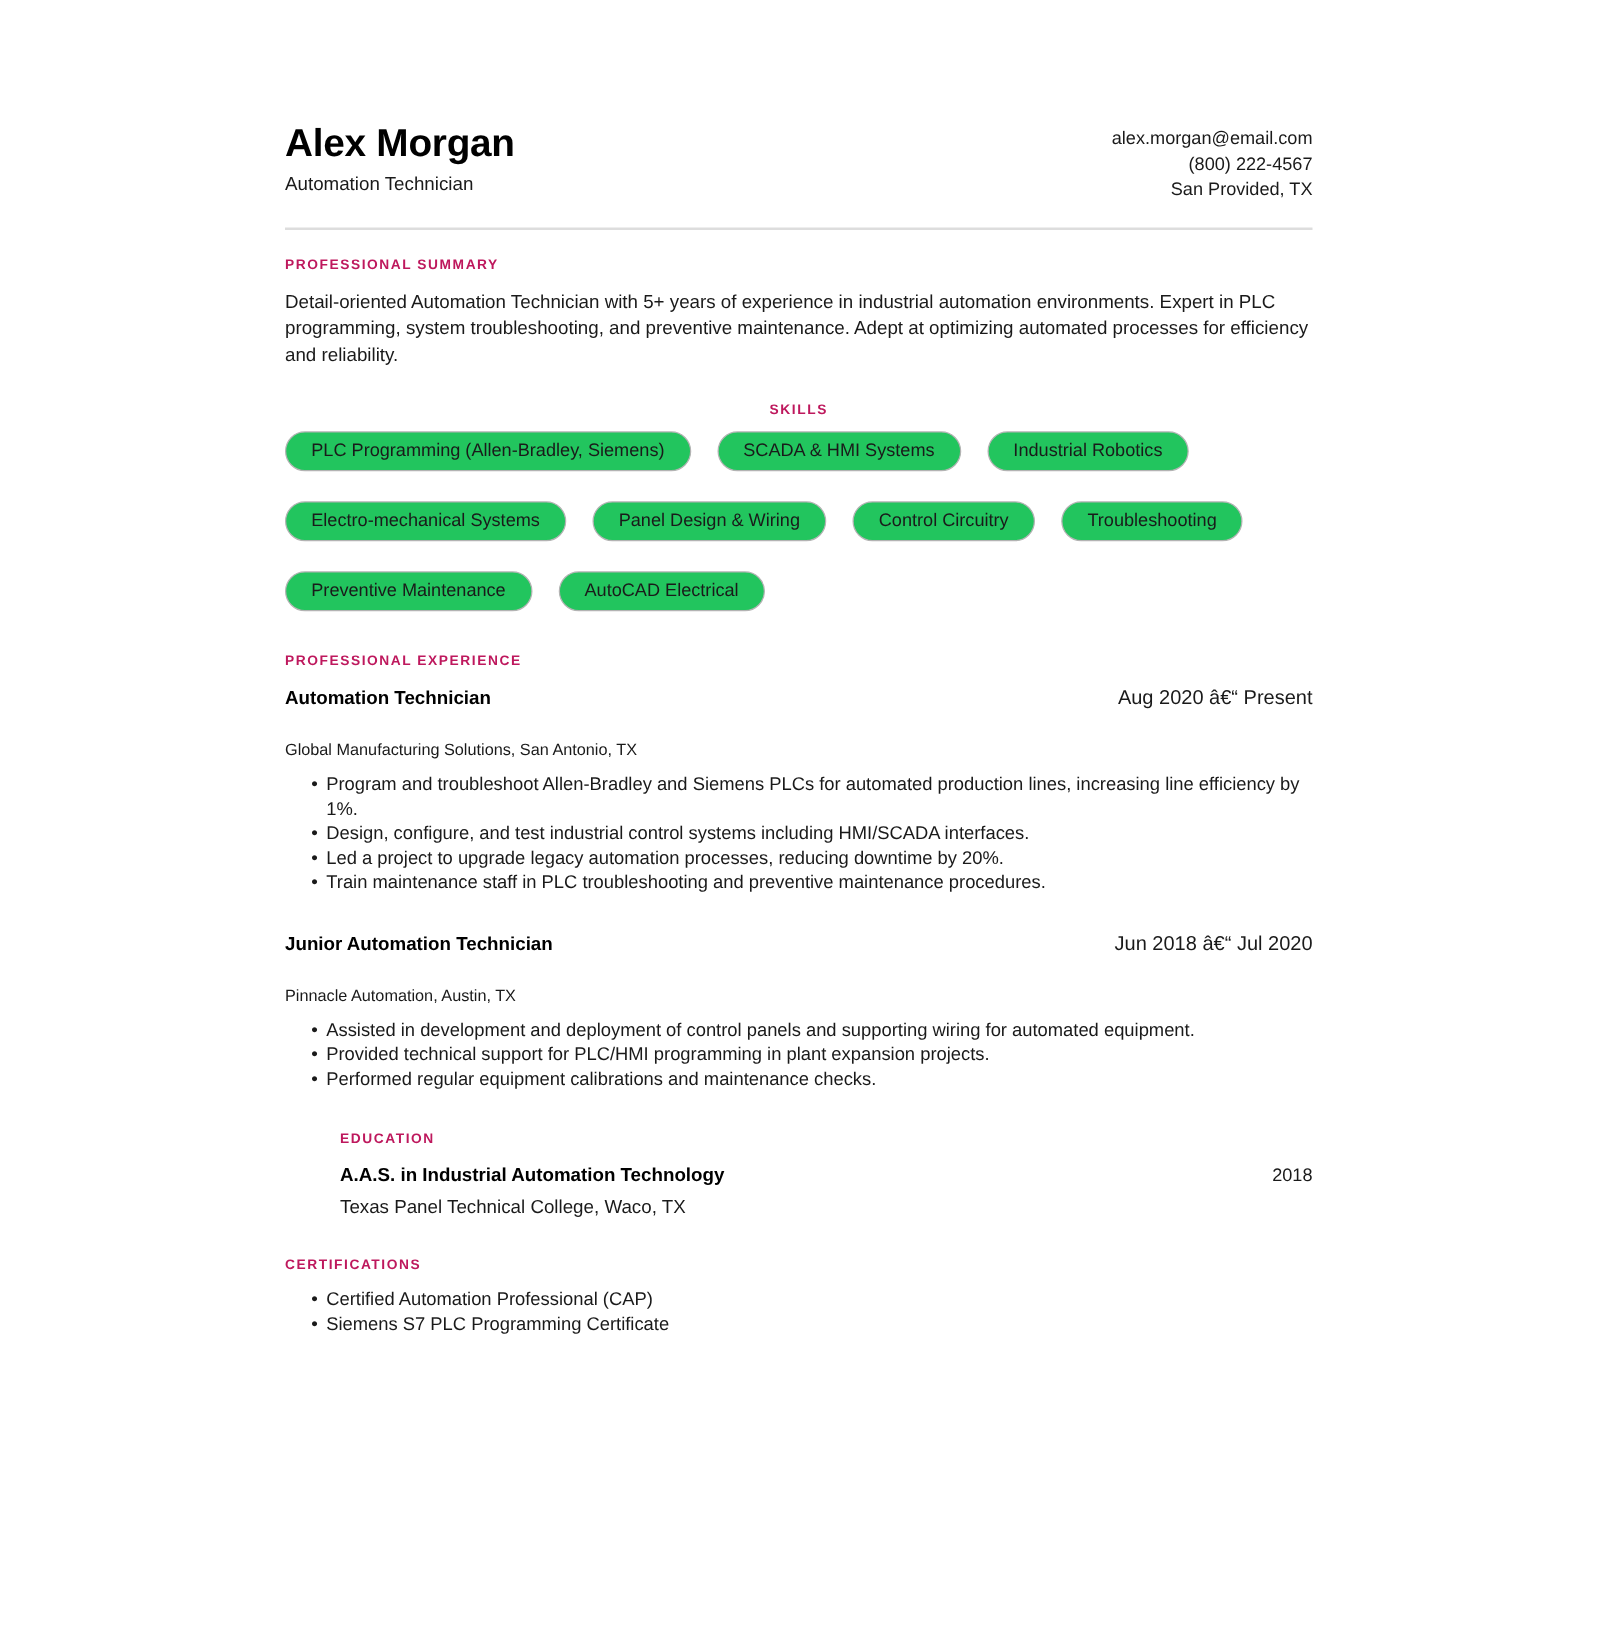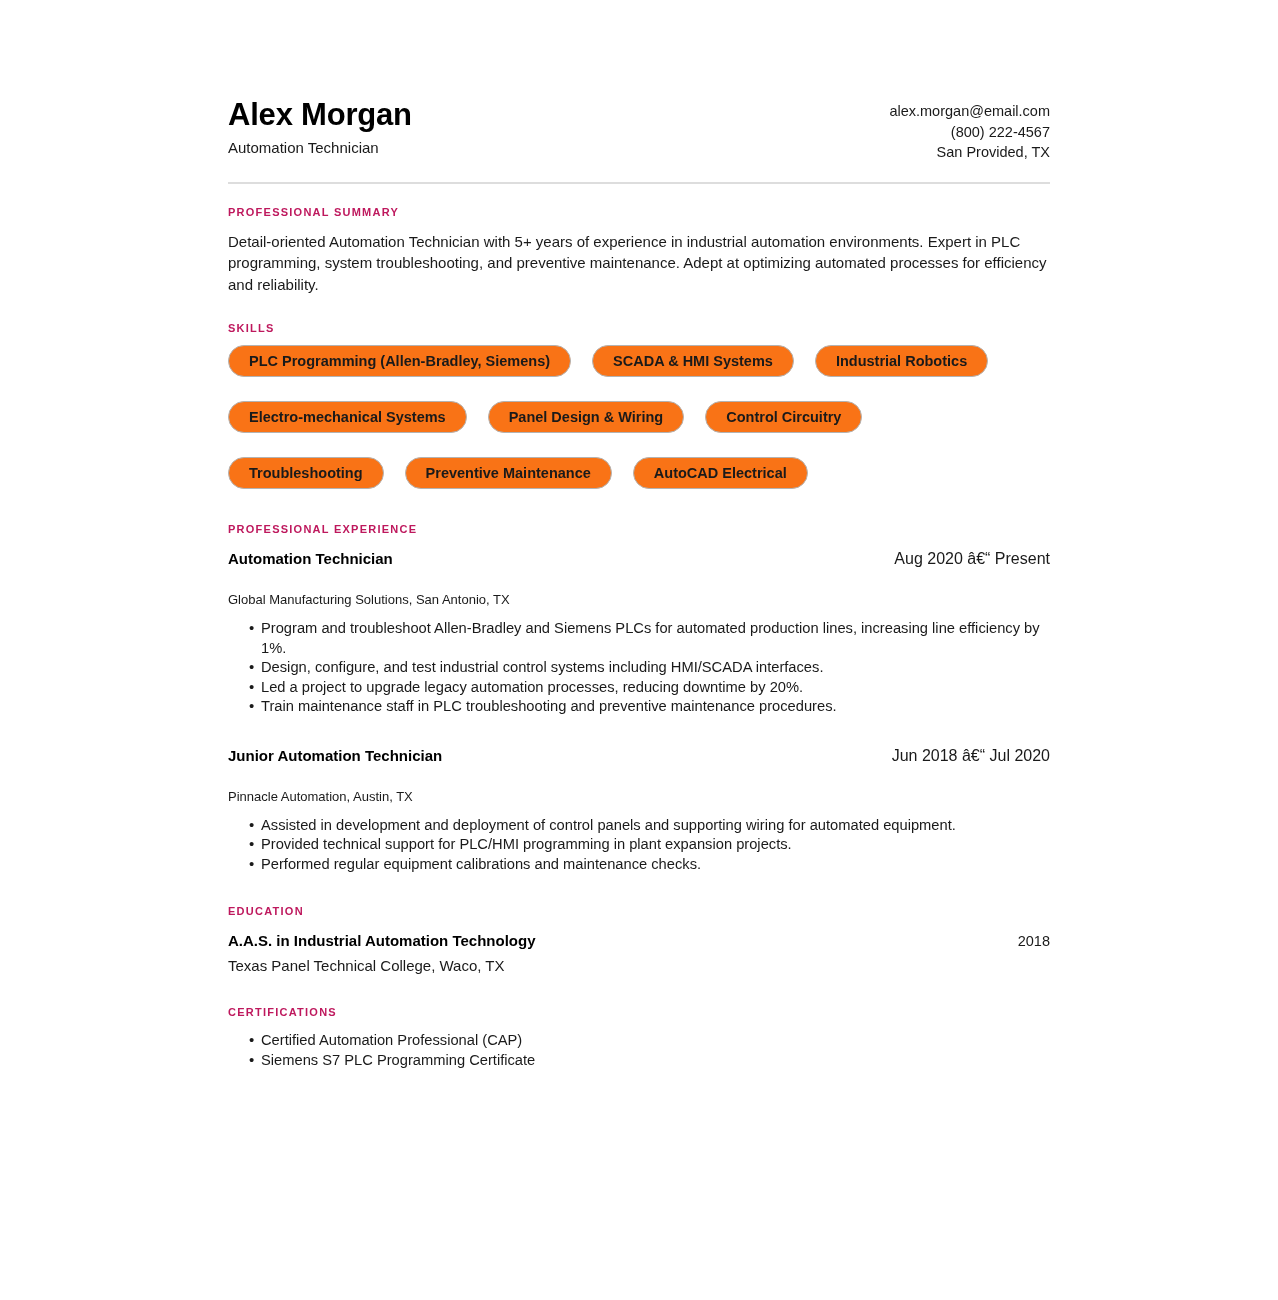--- a/index.html
+++ b/index.html
@@ -92,27 +92,26 @@
     margin-top: -2px;
   }
   .skill-pill {
     display: inline-flex;
     align-items: center;
     justify-content: center;
     height: 32px;
     padding: 0 20px;
     border: 1px solid #b3b3b3;
     border-radius: 16px;
-    background: #f97316;
+    background: #22c55e;
     font-size: 14.5px;
     line-height: 1;
     color: #1a1a1a;
     white-space: nowrap;
     box-sizing: border-box;
-    font-weight: bold;
   }
 
   
   .job { margin-top: 4px; }
   .job + .job { margin-top: 28px; }
   .job-head {
     display: flex;
     justify-content: space-between;
     align-items: baseline;
   }
@@ -178,23 +177,23 @@
     white-space: nowrap;
   }
   .edu-school {
     font-size: 15px;
     color: #1a1a1a;
     line-height: 21px;
     margin-top: 3px;
   }
 
   .section-experience { margin-top: 34px; }
-  .section-education { margin-top: 31px; }
+  .section-education { margin-top: 31px; margin-left: 44px; }
   .section-certifications { margin-top: 30px; }
-  .section-skills { margin-top: 27px; }
+  .section-skills { margin-top: 27px; text-align: center; }
 </style>
 </head>
 <body>
 
 <div class="page">
   <div class="content">
 
     <div class="header">
       <div class="header-left">
         <div class="name">Alex Morgan</div>

